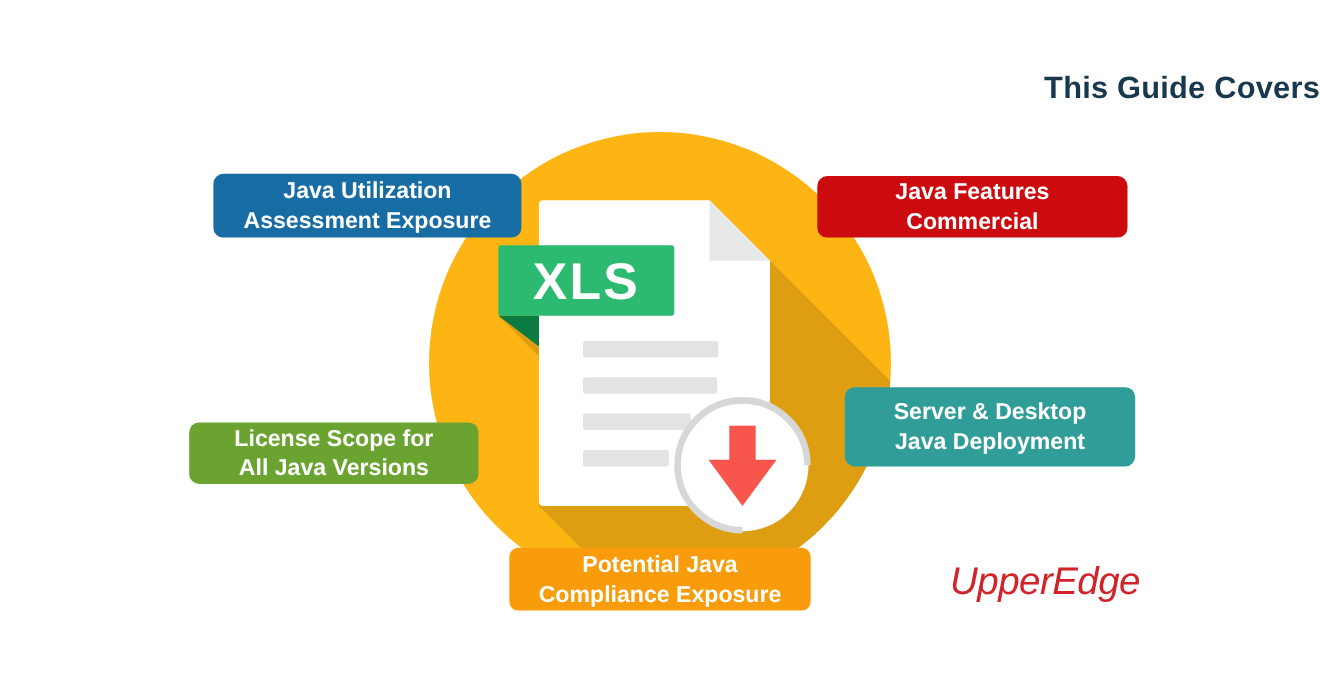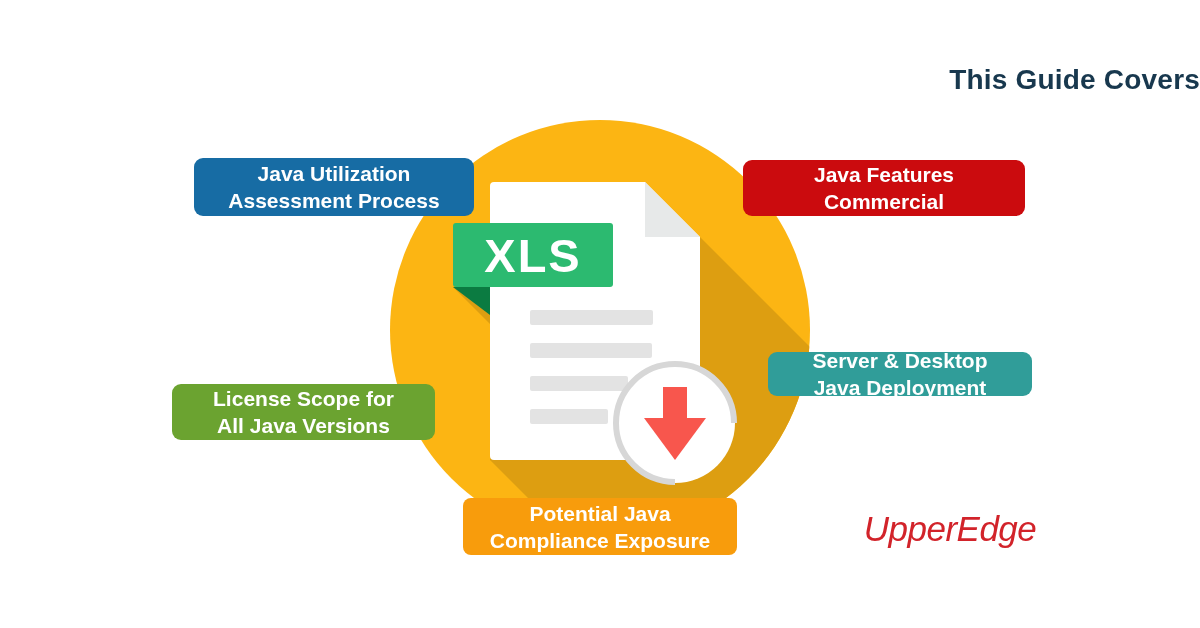--- a/index.html
+++ b/index.html
@@ -38,21 +38,21 @@
     border-radius: 9px;
     color: #ffffff;
     font-size: 21px;
     font-weight: 700;
     line-height: 27px;
     text-align: center;
   }
   .pill-utilization { left: 175px; top: 158px; width: 280px; height: 58px; margin-left: 19px; }
   .pill-commercial  { left: 743px; top: 160px; width: 282px; height: 56px; }
   .pill-license     { left: 172px; top: 352px; width: 263px; height: 56px; }
-  .pill-server      { left: 768px; top: 352px; width: 264px; height: 44px; }
+  .pill-server      { left: 768px; top: 352px; width: 264px; height: 72px; }
   .pill-compliance  { left: 463px; top: 498px; width: 274px; height: 57px; border-radius: 8px; }
 
   .logo {
     position: absolute;
     left: 845px; top: 508px;
     width: 210px;
     z-index: 2;
     font-size: 35px;
     font-weight: 400;
     font-style: italic;
@@ -102,21 +102,21 @@
 
       <circle cx="290" cy="308" r="60" fill="#FFFFFF"></circle>
       <path d="M 290,367 A 59,59 0 1 1 349,308" fill="none" stroke-width="6" stroke="#D7D7D7"></path>
       <rect x="278" y="272" width="24" height="34" fill="#F8564D"></rect>
       <polygon points="259,303 321,303 290,345" fill="#F8564D"></polygon>
     </svg>
   </div>
 
   <div class="pill pill-utilization" style="background: rgb(23, 108, 164);">
     <span>Java Utilization</span>
-    <span>Assessment Process</span>
+    <span>Assessment Exposure</span>
   </div>
 
   <div class="pill pill-commercial" style="background: rgb(203, 11, 14);">
     <span>Java Features</span>
     <span>Commercial</span>
   </div>
 
   <div class="pill pill-license" style="background: rgb(107, 163, 48); margin-top: 32px;">
     <span>License Scope for</span>
     <span>All Java Versions</span>

